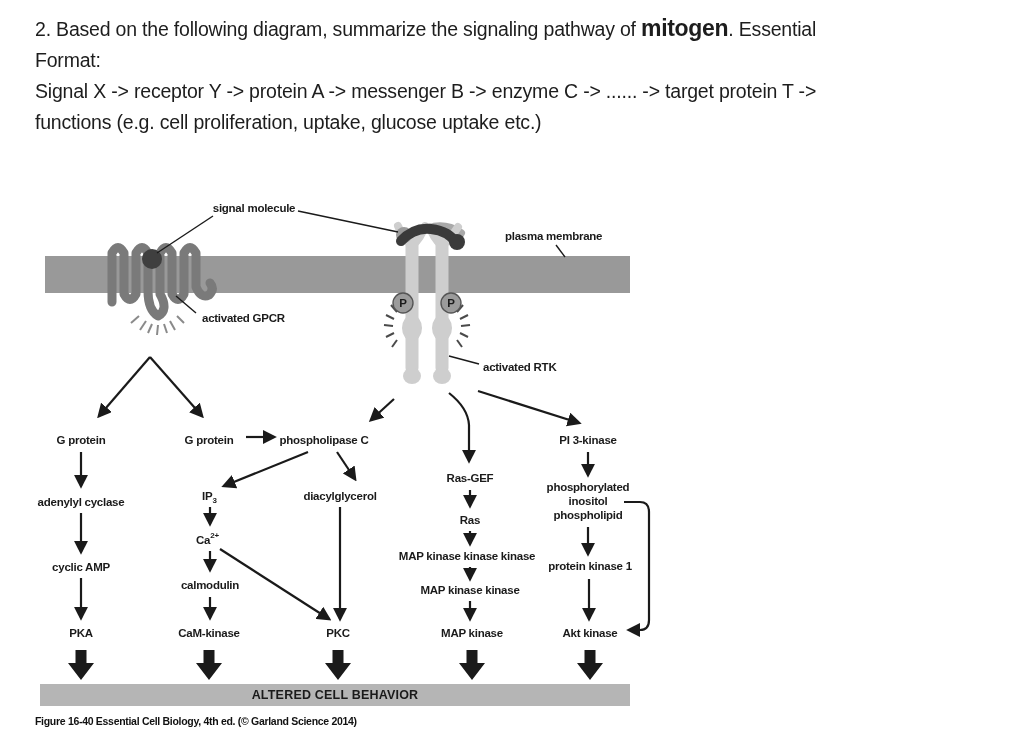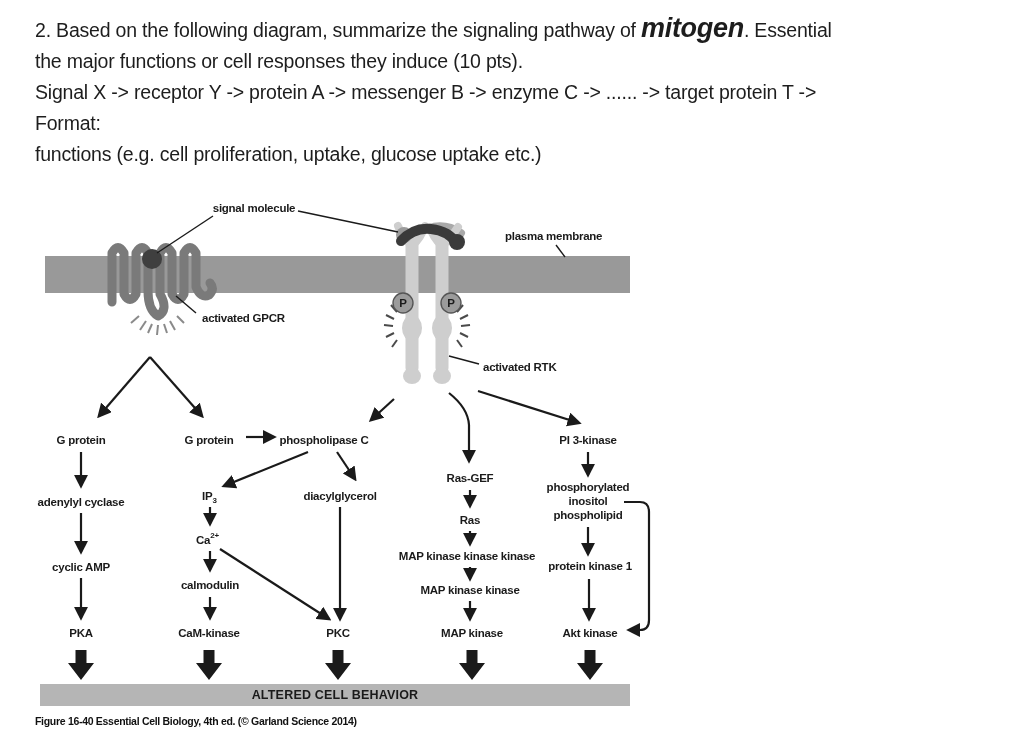--- a/index.html
+++ b/index.html
@@ -1,41 +1,40 @@
 <!DOCTYPE html>
 <html><head>
 <meta charset="utf-8">
 <style>
   html,body{margin:0;padding:0;background:#ffffff;}
   #page{position:relative;width:1024px;height:748px;background:#ffffff;overflow:hidden;
         font-family:"Liberation Sans",sans-serif;}
   #question{position:absolute;left:35px;top:13px;width:960px;color:#1d1d1d;
             font-size:19.5px;line-height:31px;letter-spacing:-0.2px;}
-  #question .bold-term{font-weight:bold;font-size:27px;letter-spacing:-0.3px;font-style:italic;}
+  #question .bold-term{font-weight:bold;font-size:23px;letter-spacing:-0.3px;}
   #diagram{position:absolute;left:0;top:0;width:1024px;height:748px;}
   .nl{font:bold 11.5px "Liberation Sans",sans-serif;fill:#1a1a1a;letter-spacing:-0.25px;}
   .nl-small{font:bold 8px "Liberation Sans",sans-serif;fill:#1a1a1a;}
   .nl-bar{font:bold 12.5px "Liberation Sans",sans-serif;fill:#1a1a1a;letter-spacing:0.2px;}
   .nl-cap{font:bold 10.5px "Liberation Sans",sans-serif;fill:#111;letter-spacing:-0.3px;}
   .arrow{stroke:#1a1a1a;stroke-width:2.2;fill:none;}
   .leader{stroke:#1a1a1a;stroke-width:1.4;fill:none;}
   .blockarrow{fill:#1a1a1a;}
   .ray-g{stroke:#8a8a8a;stroke-width:2;}
   .ray-r{stroke:#4a4a4a;stroke-width:2;}
 </style>
 </head>
 <body>
 
 <div id="page">
 
   <div id="question">
     <div><span>2. Based on the following diagram, summarize the signaling pathway of </span><span class="bold-term">mitogen</span><span>. Essential</span></div>
-    <div>the major functions or cell responses they induce (10 pts).</div>
+    <div>Format:</div>
     <div>Signal X -&gt; receptor Y -&gt; protein A -&gt; messenger B -&gt; enzyme C -&gt; ...... -&gt; target protein T -&gt;</div>
-    <div>Format:</div>
     <div>functions (e.g. cell proliferation, uptake, glucose uptake etc.)</div>
   </div>
 
   <svg id="diagram" viewBox="0 0 1024 748" xmlns="http://www.w3.org/2000/svg">
     <defs>
       <marker id="ah" viewBox="0 0 10 10" refX="8" refY="5" markerWidth="6.5" markerHeight="6.5" orient="auto-start-reverse">
         <path d="M0,0 L10,5 L0,10 z" fill="#1a1a1a"></path>
       </marker>
     </defs>
 

